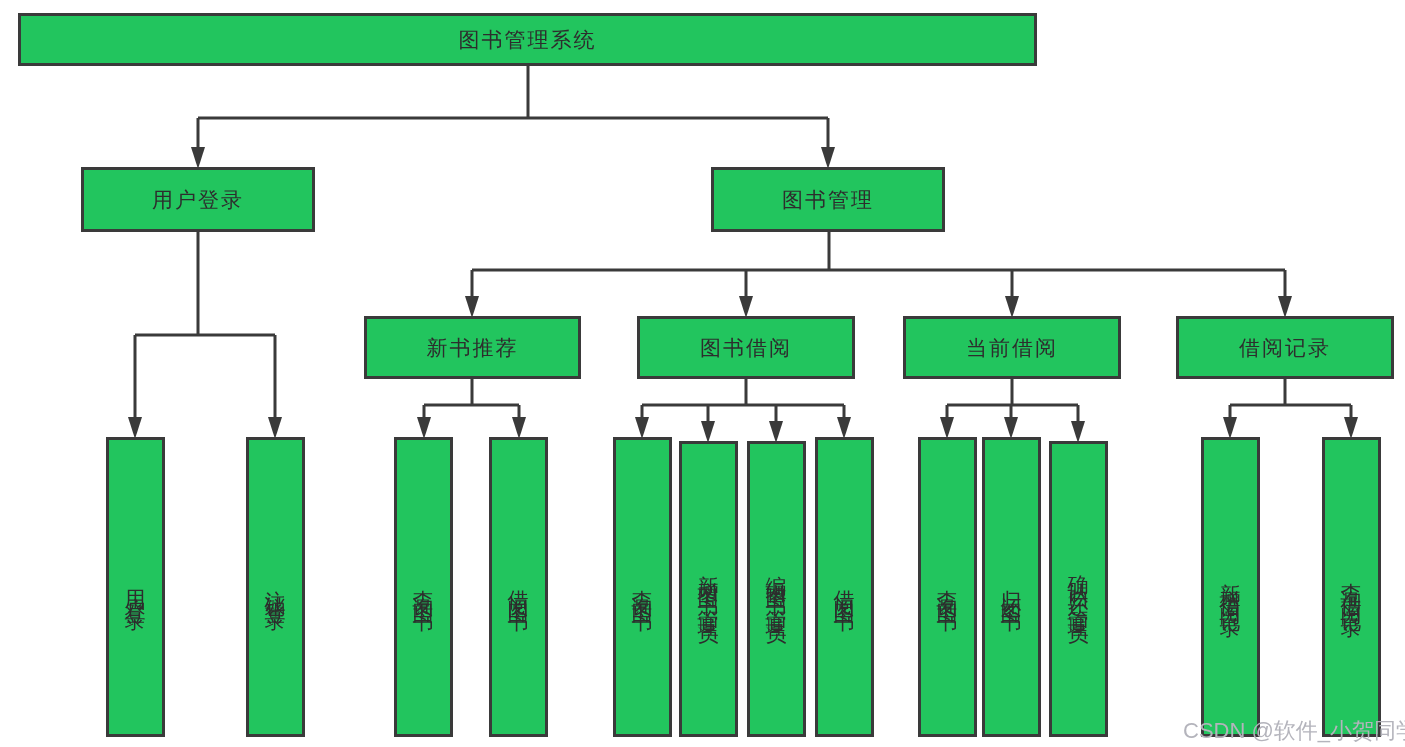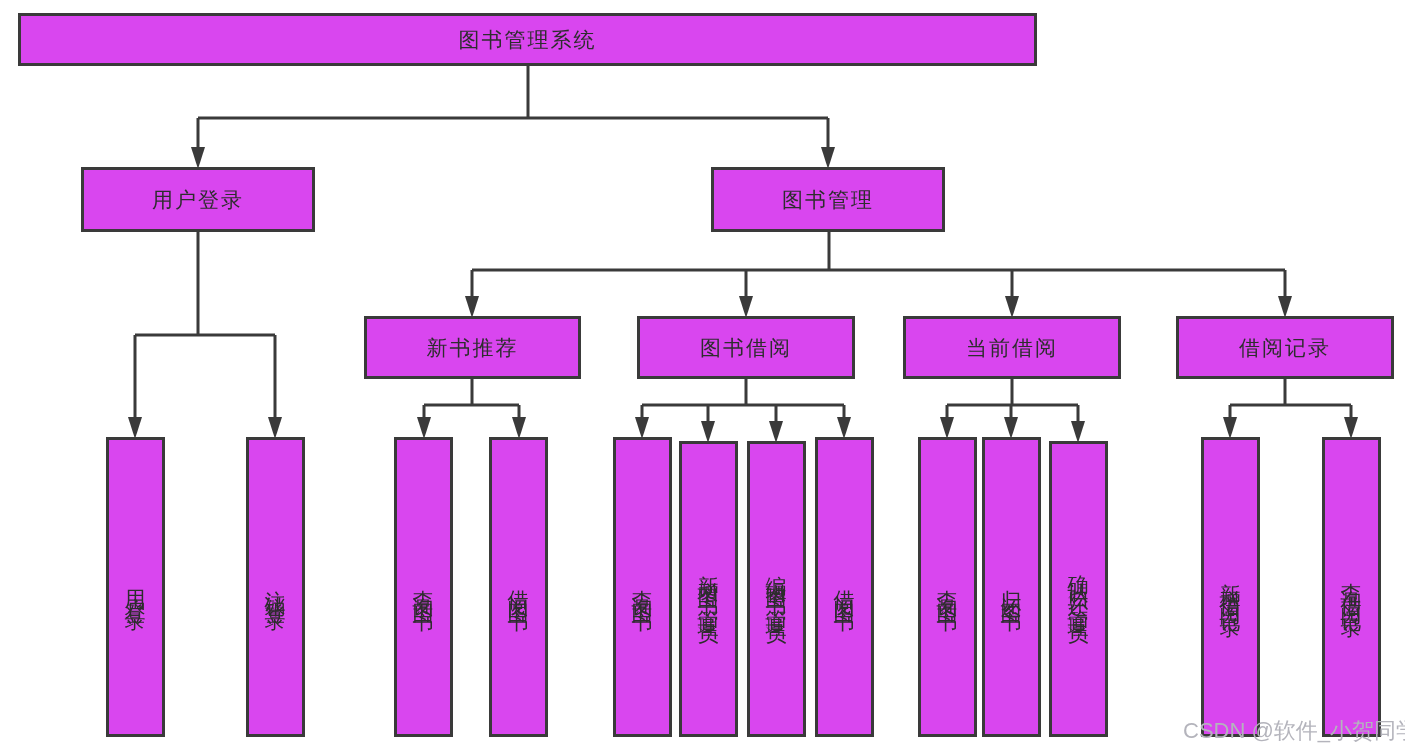--- a/index.html
+++ b/index.html
@@ -17,21 +17,21 @@
   .connectors {
     position: absolute;
     left: 0; top: 0;
     color: var(--line, #3a3a3a);
   }
 
   .node {
     position: absolute;
     box-sizing: border-box;
     border: 3px solid var(--line, #3a3a3a);
-    background: #d946ef;
+    background: #22c55e;
     display: flex;
     align-items: center;
     justify-content: center;
     color: var(--text, #2d2d2d);
   }
 
   .hnode {
     font-size: 21px;
     letter-spacing: 2px;
     white-space: nowrap;

